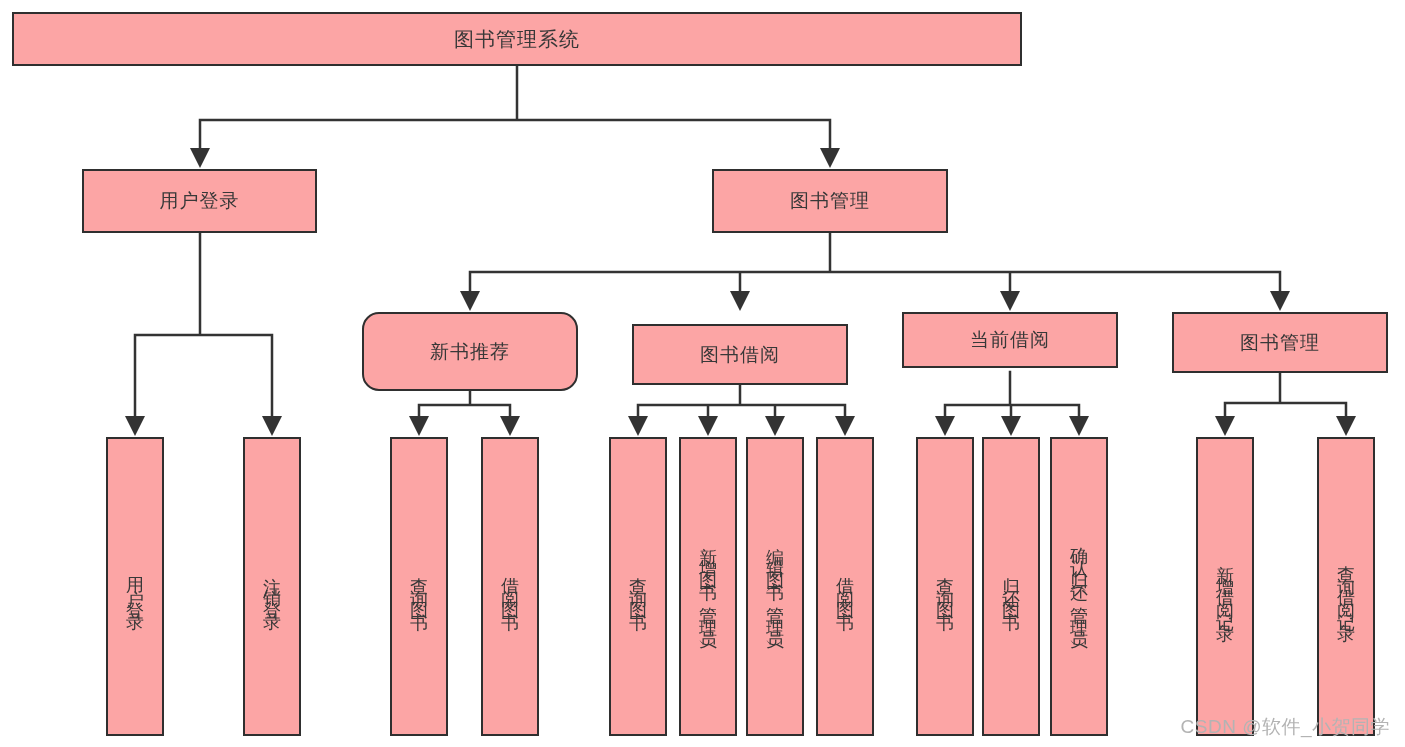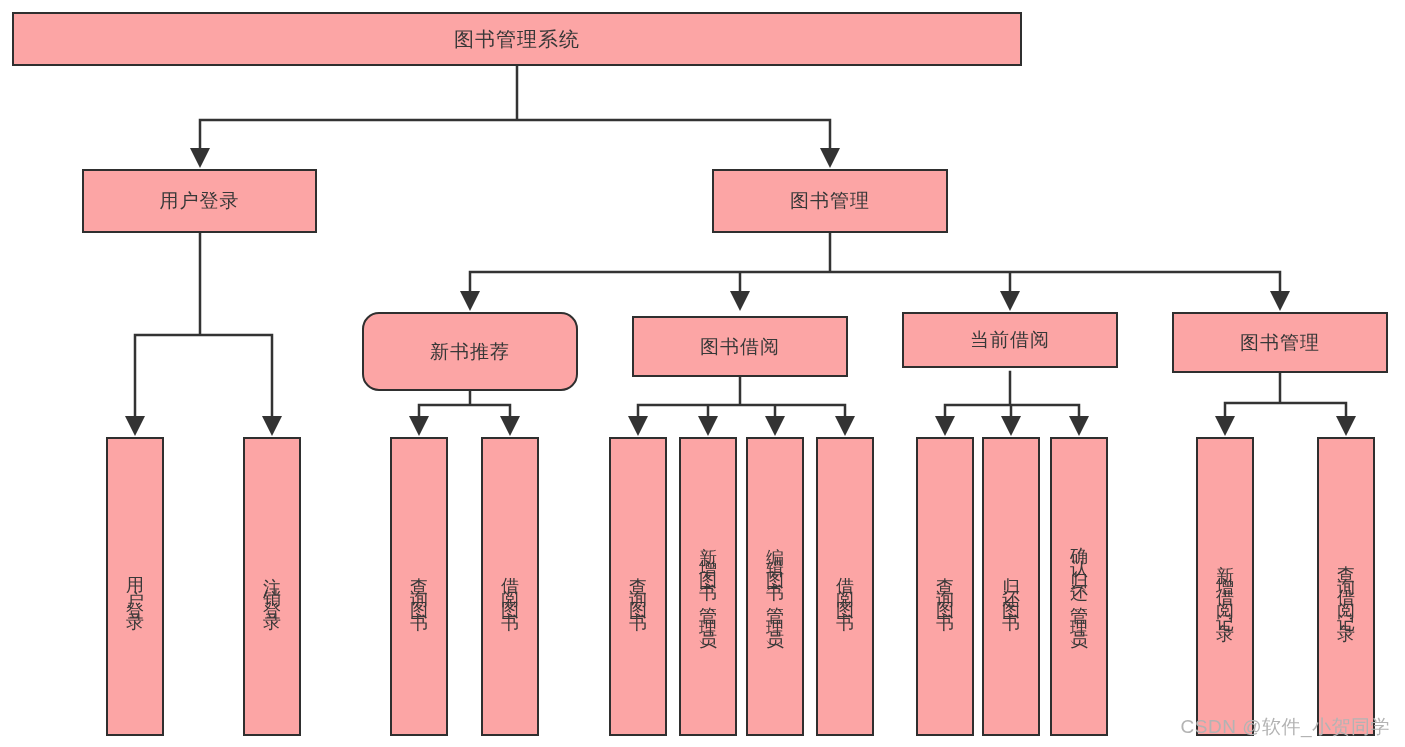--- a/index.html
+++ b/index.html
@@ -127,21 +127,21 @@
       <polygon points="1336,416 1356,416 1346,436"></polygon>
     </g>
   </svg>
 
   <div class="node hbox root">图书管理系统</div>
 
   <div class="node hbox" style="left:82px; top:169px; width:235px; height:64px;">用户登录</div>
   <div class="node hbox" style="left:712px; top:169px; width:236px; height:64px;">图书管理</div>
 
   <div class="node hbox" style="left:362px; top:312px; width:216px; height:79px;border-radius:17px;">新书推荐</div>
-  <div class="node hbox" style="left:632px; top:316px; width:216px; height:61px;">图书借阅</div>
+  <div class="node hbox" style="left:632px; top:324px; width:216px; height:61px;">图书借阅</div>
   <div class="node hbox" style="left:902px; top:312px; width:216px; height:56px;">当前借阅</div>
   <div class="node hbox" style="left:1172px; top:312px; width:216px; height:61px;">图书管理</div>
 
   <div class="node vbox" style="left:106px;">
     <span class="vlabel">用户登录</span>
   </div>
   <div class="node vbox" style="left:243px;">
     <span class="vlabel">注销登录</span>
   </div>
 

